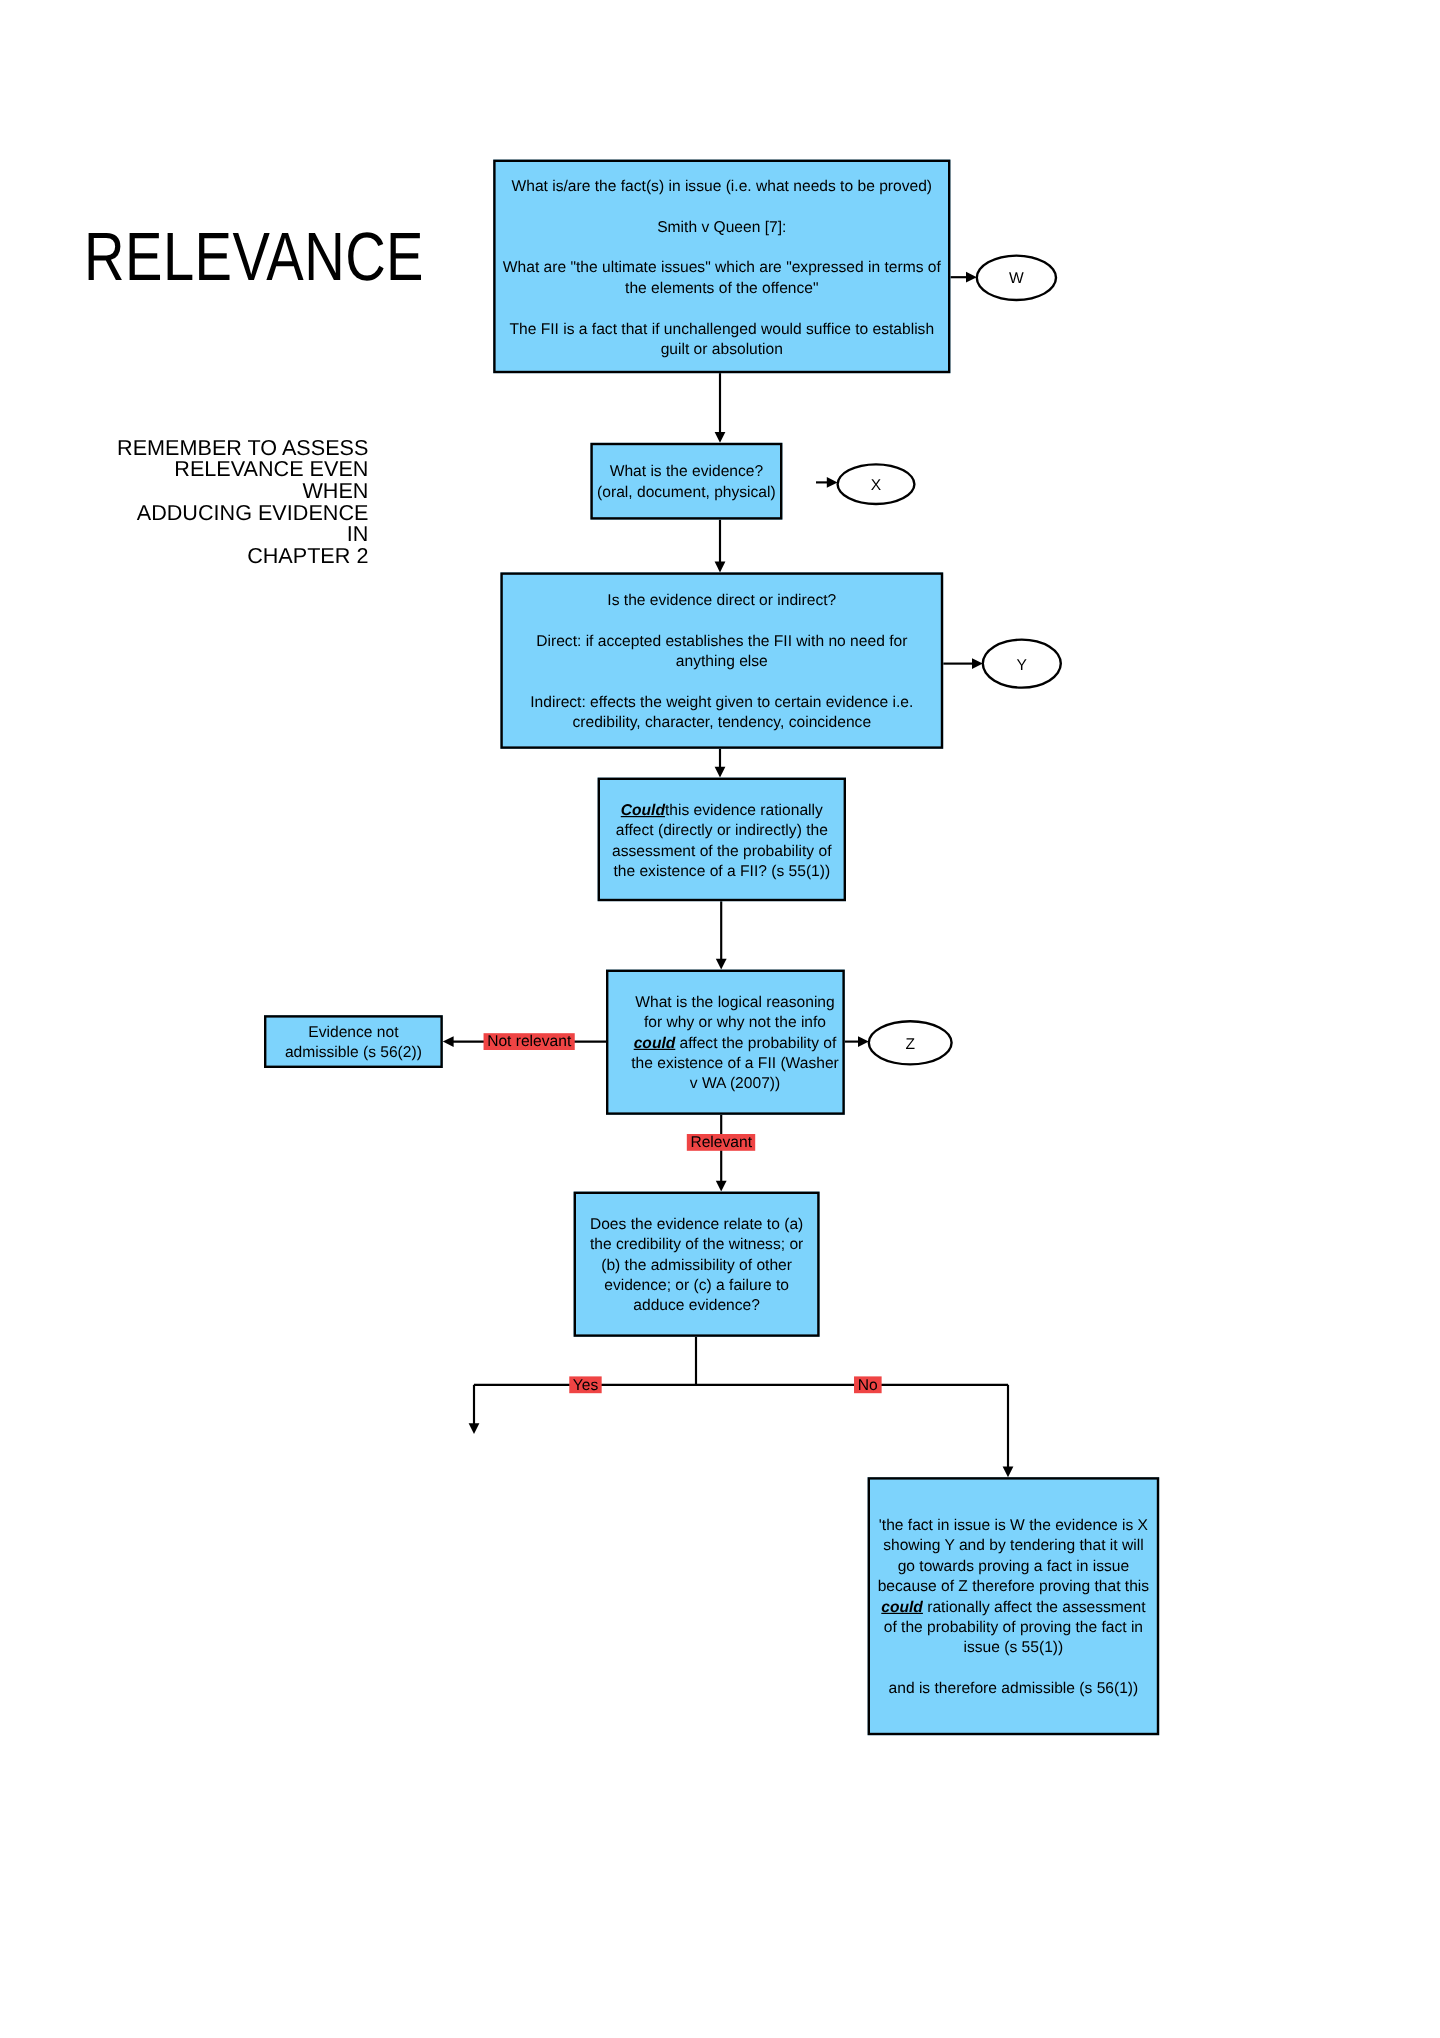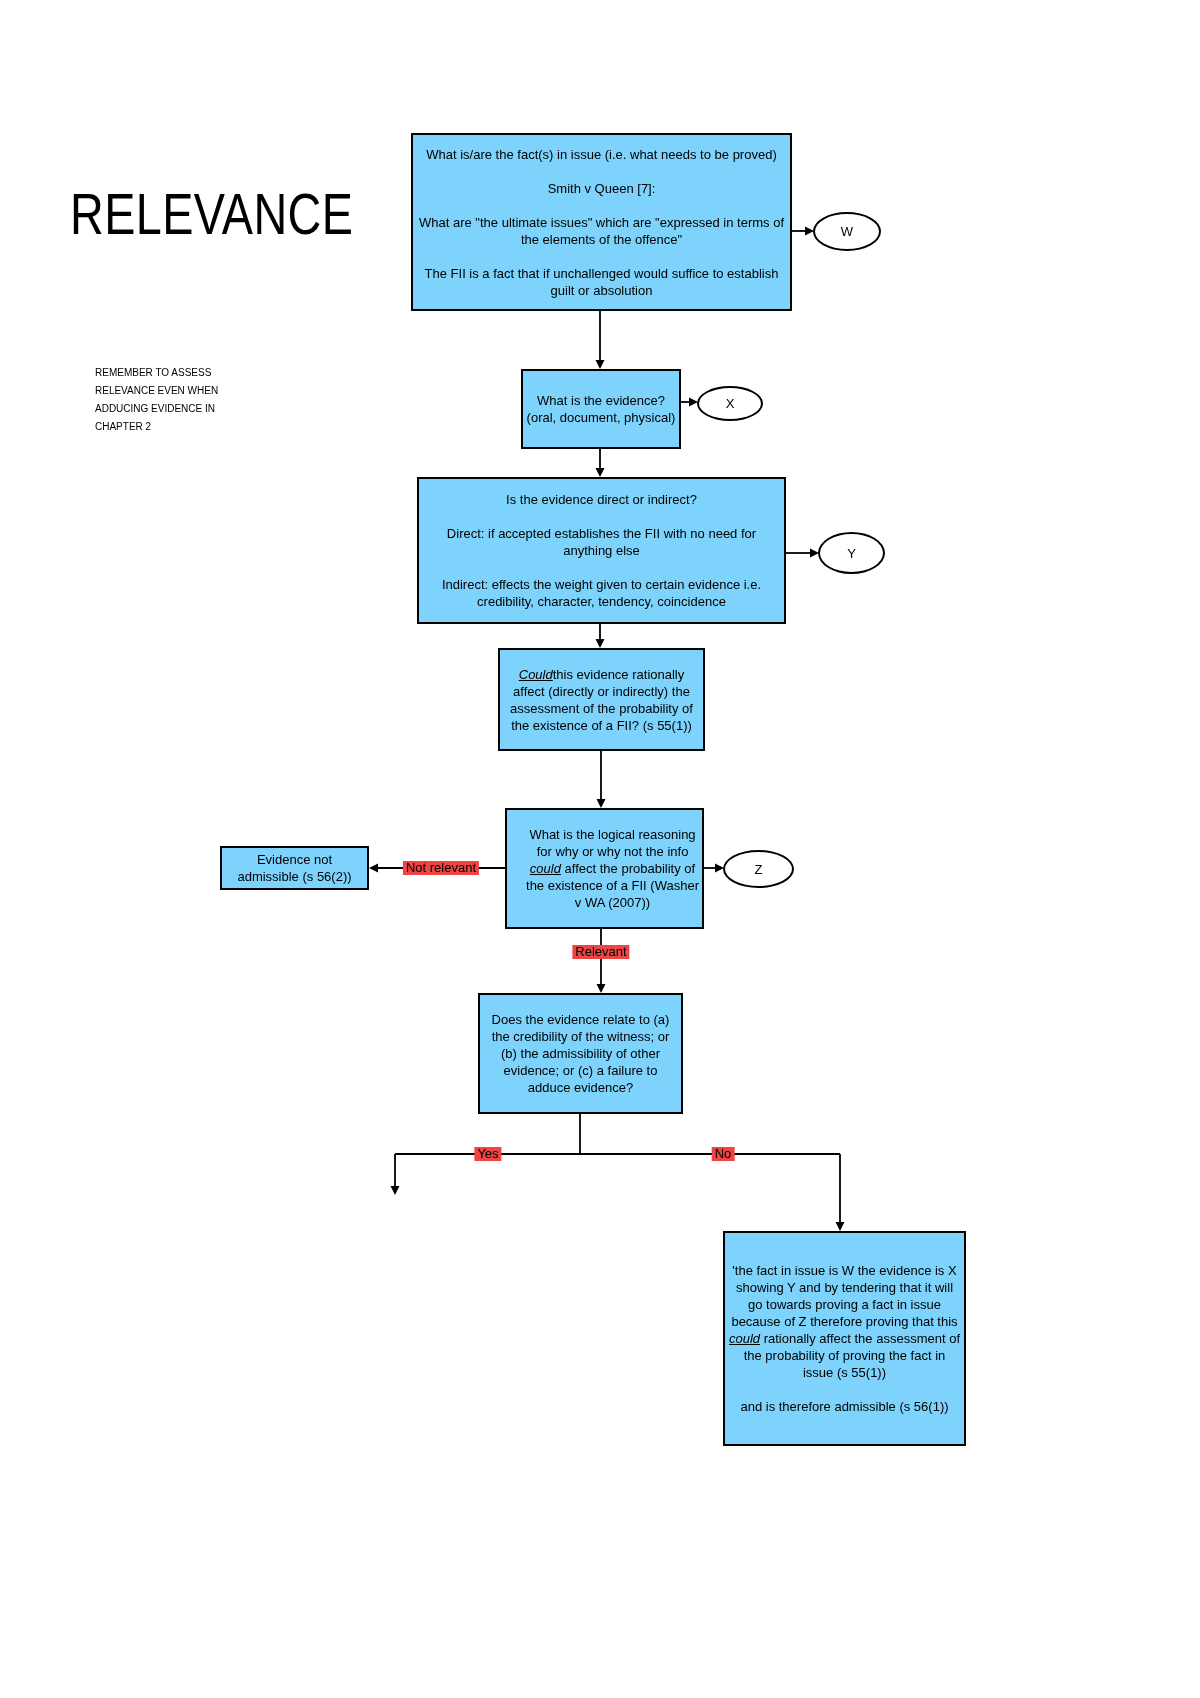--- a/index.html
+++ b/index.html
@@ -6,46 +6,46 @@
   .canvas {
     position:relative; width:1200px; height:1698px; background:#ffffff;
     font-family:"Liberation Sans", sans-serif; color:#000000; overflow:hidden;
   }
   .page-title {
     position:absolute; left:70px; top:186px; font-size:57px; line-height:1;
     letter-spacing:0.5px; transform:scaleX(0.82); transform-origin:left center;
     white-space:nowrap;
   }
   .side-note {
-    position:absolute; left:95px; top:364px; width:212px; text-align:left;
-    font-size:10px; line-height:18px;
+    position:absolute; left:95px; top:364px; width:212px; text-align:right;
+    font-size:18px; line-height:18px;
   }
   .fbox {
     position:absolute; box-sizing:border-box; border:2px solid #000; background:#7dd3fc;
     display:flex; flex-direction:column; justify-content:center; align-items:center;
     text-align:center; font-size:13px; line-height:17px; padding:2px 3px;
   }
   .fbox p { margin:0; }
   .fbox p + p { margin-top:17px; }
   .ellipse {
     position:absolute; box-sizing:border-box; border:2px solid #000; background:#fff;
     border-radius:50%; display:flex; align-items:center; justify-content:center;
     font-size:13px;
   }
   .edge-label {
     position:absolute; transform:translate(-50%,-50%); background:#ef4444;
     font-size:13px; line-height:14px; padding:0 3px; white-space:nowrap;
   }
   .case-italic { }
-  .could { font-style:italic; font-weight:normal; text-decoration:underline; }
+  .could { font-style:italic; font-weight:bold; text-decoration:underline; }
   svg.wires { position:absolute; left:0; top:0; }
   svg.wires line { stroke:#000; stroke-width:1.8; }
   svg.wires polygon { fill:#000; stroke:none; }
   #box-facts { left:411px; top:133px; width:381px; height:178px; }
-  #box-evidence { left:492px; top:369px; width:160px; height:80px;margin-left:29px; }
+  #box-evidence { left:492px; top:369px; width:160px; height:64px; }
   #box-direct { left:417px; top:477px; width:369px; height:147px;align-items:center; }
   #box-could { left:498px; top:648px; width:207px; height:103px; }
   #box-reasoning { left:505px; top:808px; width:199px; height:121px;padding-left:19px; }
   #box-notadmissible { left:220px; top:846px; width:149px; height:44px; }
   #box-relates { left:478px; top:993px; width:205px; height:121px; }
   #box-stillrelevant { left:313px; top:1195px; width:162px; height:81px; align-items:flex-start; text-align:left; }
   #box-conclusion { left:723px; top:1231px; width:243px; height:215px; }
   #ellipse-w { left:813px; top:212px; width:68px; height:39px; }
   #ellipse-x { left:697px; top:386px; width:66px; height:35px; }
   #ellipse-y { left:818px; top:532px; width:67px; height:42px; }

